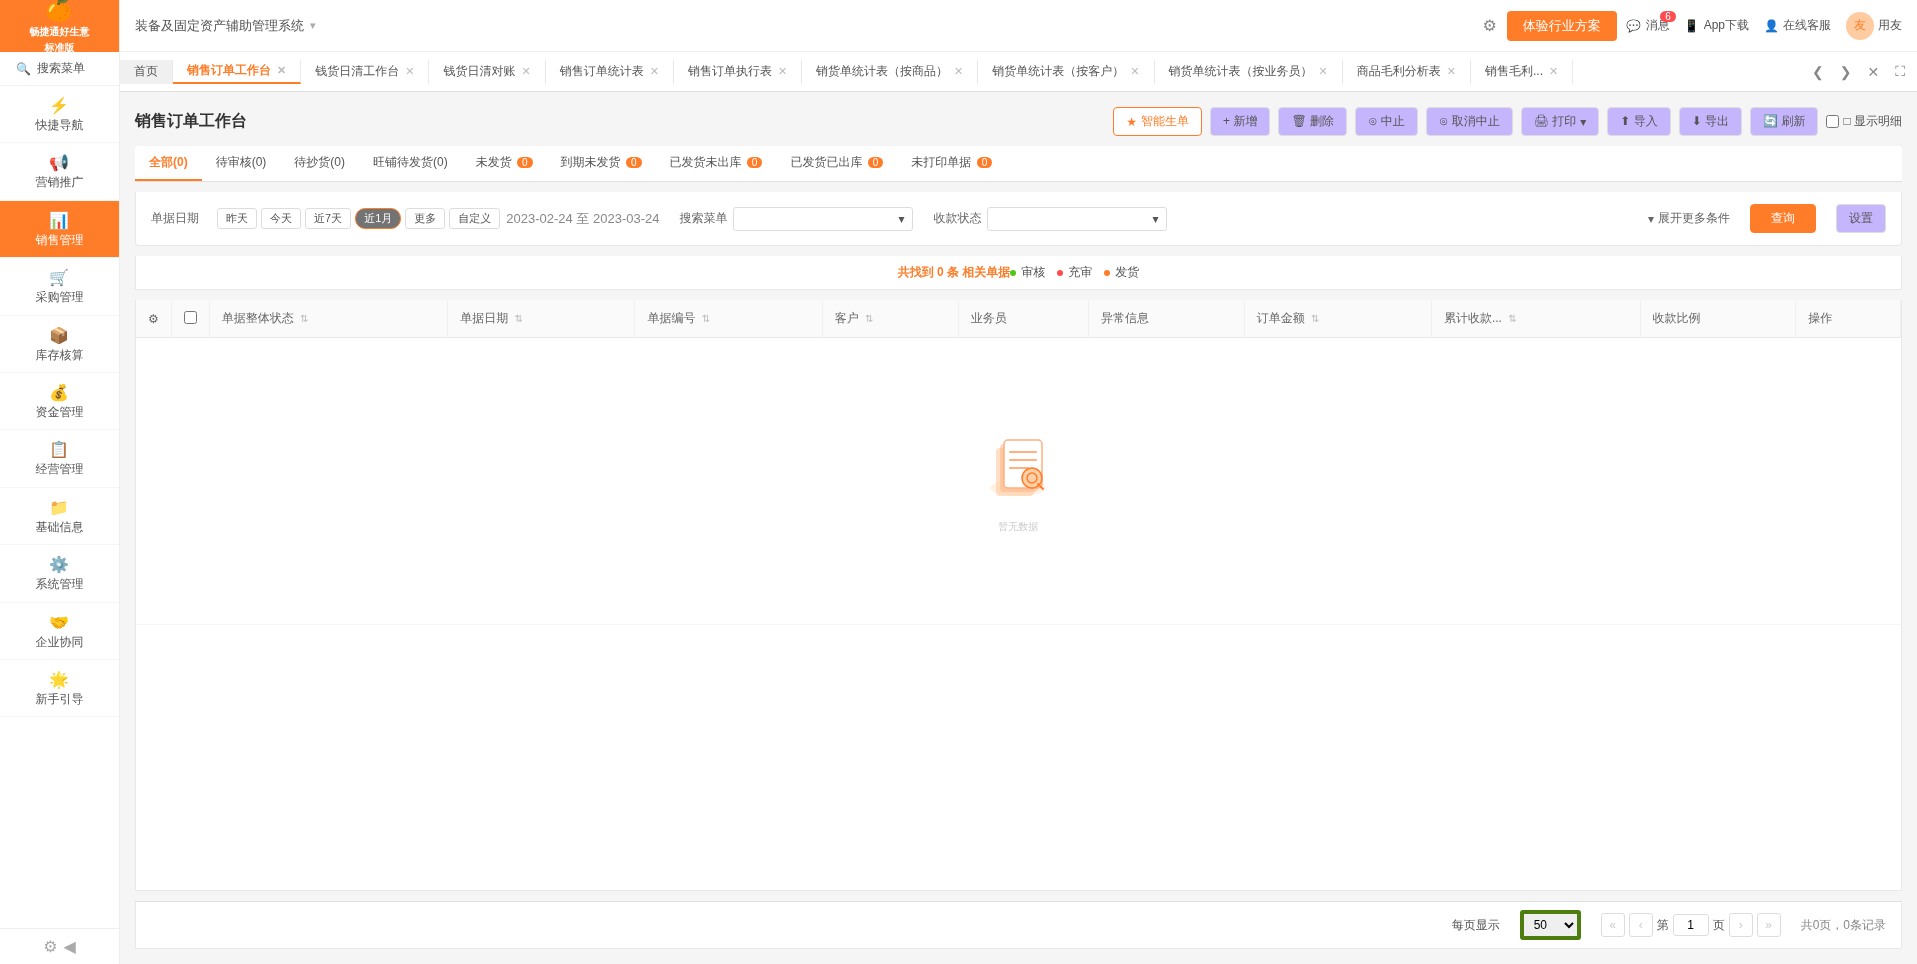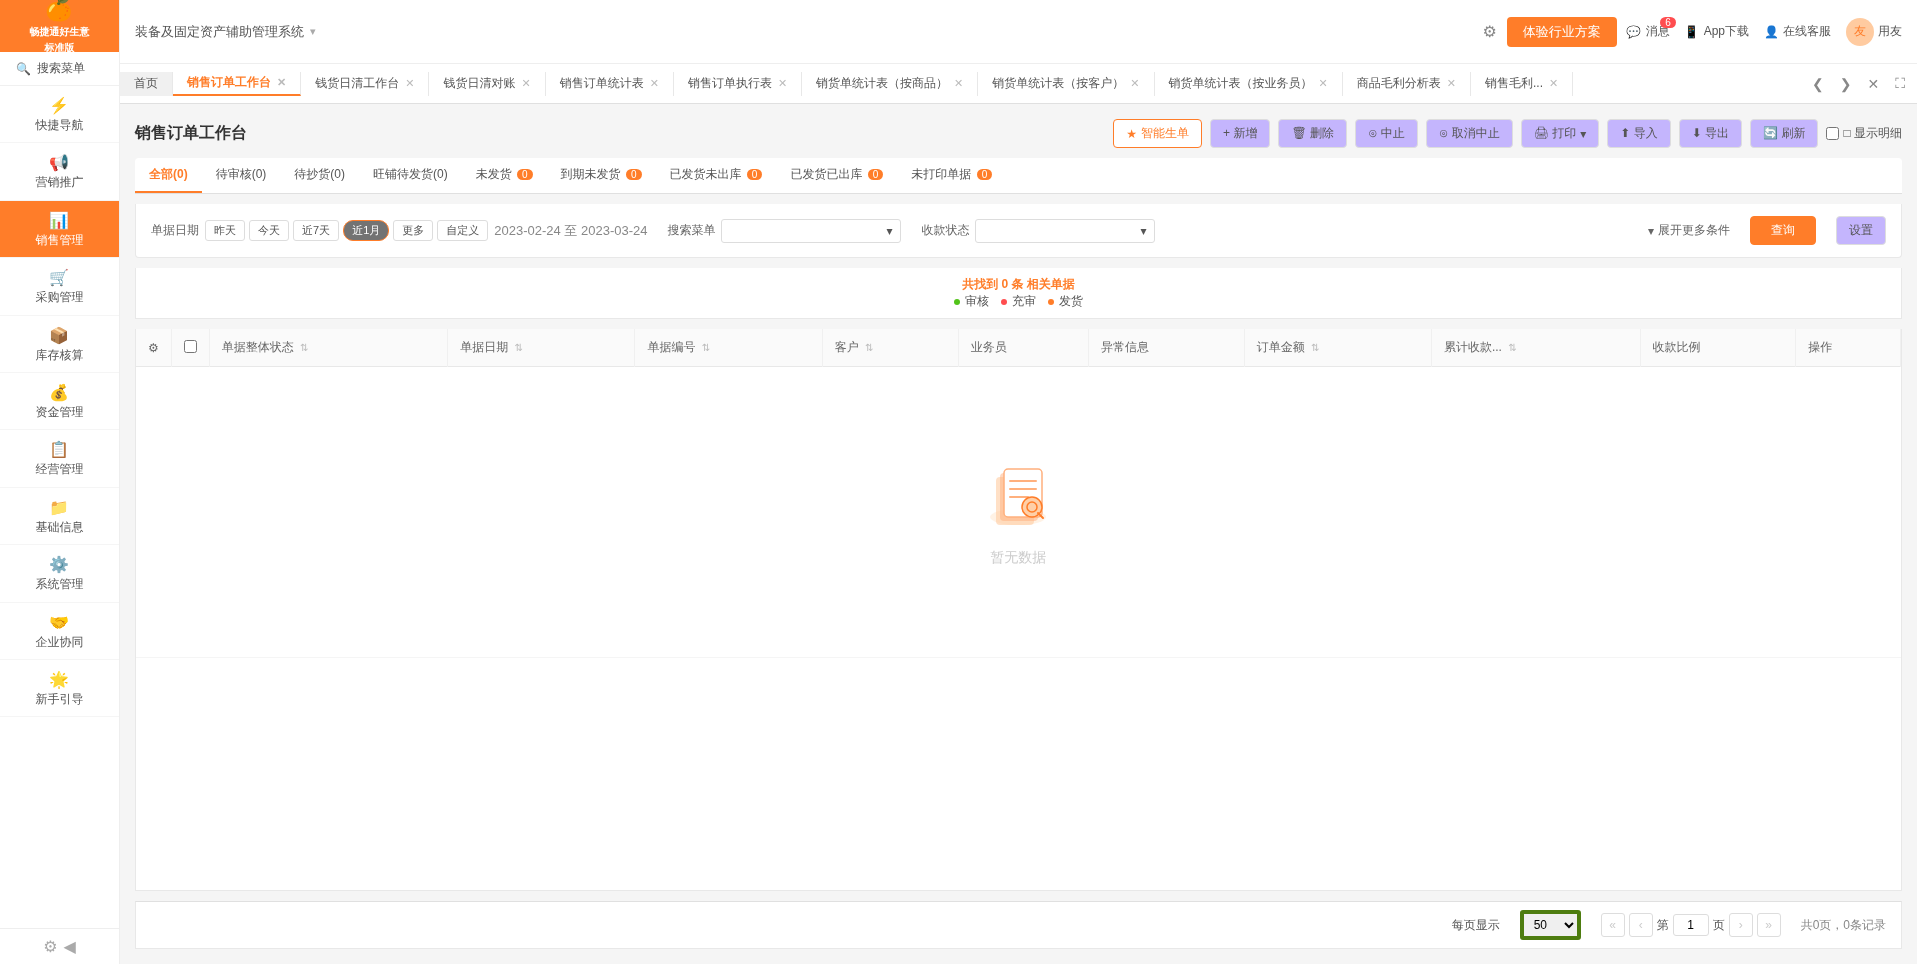--- a/index.html
+++ b/index.html
@@ -16,21 +16,21 @@
     .sidebar-nav-item.active { background: #ff7d29; color: #fff; }
     .sidebar-nav-item .nav-icon { font-size: 16px; margin-bottom: 3px; }
     .sidebar-nav-item .nav-label { text-align: center; line-height: 1.2; }
     .sidebar-bottom { margin-top: auto; border-top: 1px solid #eee; display: flex; padding: 8px; gap: 6px; align-items: center; justify-content: center; }
     .sidebar-bottom-btn { color: #aaa; cursor: pointer; font-size: 16px; }
 
     
     .main { flex: 1; display: flex; flex-direction: column; overflow: hidden; }
 
     
-    .top-header { height: 64px; background: #fff; border-bottom: 1px solid #eee; display: flex; align-items: center; padding: 10px 15px; gap: 10px; }
+    .top-header { height: 52px; background: #fff; border-bottom: 1px solid #eee; display: flex; align-items: center; padding: 10px 15px; gap: 10px; }
     .system-title { font-size: 13px; color: #333; flex: 1; display: flex; align-items: center; gap: 6px; }
     .system-title .title-text { color: #555; }
     .system-title .dropdown-icon { color: #aaa; font-size: 11px; }
     .gear-icon { color: #888; font-size: 16px; cursor: pointer; }
     .btn-trial { background: #ff7d29; color: #fff; border: none; padding: 6px 16px; border-radius: 4px; cursor: pointer; font-size: 13px; }
     .header-actions { display: flex; align-items: center; gap: 15px; margin-left: auto; }
     .header-action-item { display: flex; align-items: center; gap: 4px; color: #555; font-size: 12px; cursor: pointer; position: relative; }
     .badge { background: #ff4d4f; color: #fff; border-radius: 10px; padding: 0 5px; font-size: 10px; position: absolute; top: -6px; right: -6px; }
     .user-avatar { width: 28px; height: 28px; background: #ffcba0; border-radius: 50%; display: flex; align-items: center; justify-content: center; color: #ff7d29; font-size: 12px; }
 
@@ -60,50 +60,50 @@
     .filter-tab { padding: 8px 14px; font-size: 12px; color: #555; cursor: pointer; white-space: nowrap; border-bottom: 2px solid transparent; }
     .filter-tab.active { color: #ff7d29; border-bottom: 2px solid #ff7d29; font-weight: bold; }
     .filter-tab .badge-count { color: #ff4d4f; font-size: 11px; }
     .filter-tab .badge-count.orange { background: #ff7d29; color: #fff; border-radius: 10px; padding: 0 5px; margin-left: 2px; font-size: 10px; }
 
     
     .filter-section { background: #fff; padding: 12px 15px; border: 1px solid #e8e8e8; border-top: none; border-radius: 0 0 4px 4px; }
     .filter-row { display: flex; align-items: center; gap: 20px; flex-wrap: wrap; }
     .filter-item { display: flex; align-items: center; gap: 6px; font-size: 12px; color: #555; }
     .filter-label { color: #666; white-space: nowrap; }
-    .filter-date-group { display: flex; align-items: center; gap: 4px; flex-wrap: wrap; }
+    .filter-date-group { display: flex; align-items: center; gap: 4px; flex-wrap: wrap; margin-left: 12px; }
     .filter-date-btn { padding: 2px 8px; border: 1px solid #ddd; border-radius: 3px; background: #fff; color: #555; font-size: 11px; cursor: pointer; }
     .filter-date-btn.active { background: #737373; color: #fff; border-color: #ff7d29; border-radius: 10px; }
     .filter-date-input { font-size: 13px; color: #888; }
     .filter-select { border: 1px solid #ddd; border-radius: 3px; padding: 4px 8px; font-size: 12px; color: #555; min-width: 120px; background: #fff; cursor: pointer; display: flex; align-items: center; justify-content: space-between; gap: 4px; }
     .expand-conditions { display: flex; align-items: center; gap: 4px; color: #666; font-size: 12px; cursor: pointer; margin-left: auto; }
 
     
-    .results-info { display: flex; align-items: center; justify-content: center; padding: 8px 15px; background: #fff; border: 1px solid #e8e8e8; border-top: none; font-size: 12px; color: #666; flex-direction: column; }
+    .results-info { display: flex; align-items: center; justify-content: center; padding: 8px 15px; background: #fff; border: 1px solid #e8e8e8; border-top: none; font-size: 12px; color: #666; }
     .results-count { }
     .results-count span { color: #ff7d29; font-weight: bold; }
     .results-actions { display: flex; gap: 12px; align-items: center; }
     .action-link { color: #555; cursor: pointer; display: flex; align-items: center; gap: 3px; font-size: 12px; }
     .action-dot { width: 6px; height: 6px; border-radius: 50%; display: inline-block; margin-right: 2px; }
     .dot-green { background: #52c41a; }
     .dot-red { background: #ff4d4f; }
     .dot-orange { background: #ff7d29; }
 
     
     .table-wrap { background: #fff; border: 1px solid #e8e8e8; border-top: none; overflow: auto; flex: 1; }
     table { width: 100%; border-collapse: collapse; font-size: 12px; }
     thead tr { background: #fafafa; border-bottom: 1px solid #e8e8e8; }
     th { padding: 10px 12px; text-align: left; color: #666; font-weight: normal; border-right: 1px solid #f0f0f0; white-space: nowrap; }
     th .sort-icon { color: #bbb; font-size: 10px; margin-left: 3px; }
     td { padding: 10px 12px; border-bottom: 1px solid #f5f5f5; color: #333; }
     .th-checkbox { width: 36px; text-align: center; }
     .th-gear { width: 30px; text-align: center; }
 
     
-    .empty-state { display: flex; flex-direction: column; align-items: center; justify-content: center; padding: 80px 0; color: #ccc; font-size: 14px; gap: 12px; }
+    .empty-state { display: flex; flex-direction: column; align-items: center; justify-content: center; padding: 80px 0; color: #ccc; font-size: 10px; gap: 12px; }
     .empty-icon { width: 80px; height: 80px; }
 
     
     .pagination { background: #fff; border: 1px solid #e8e8e8; border-top: 1px solid #e0e0e0; padding: 8px 15px; display: flex; align-items: center; justify-content: flex-end; gap: 20px; font-size: 12px; color: #555; }
     .page-size-select { border: 4px solid #4d7c0f; border-radius: 3px; padding: 3px 6px; font-size: 12px; }
     .page-nav { display: flex; align-items: center; gap: 4px; }
     .page-nav-btn { width: 24px; height: 24px; border: 1px solid #ddd; border-radius: 3px; display: flex; align-items: center; justify-content: center; cursor: pointer; color: #666; background: #fff; }
     .page-nav-btn.disabled { color: #ccc; cursor: not-allowed; }
     .page-input { width: 36px; border: 1px solid #ddd; border-radius: 3px; text-align: center; padding: 3px; font-size: 12px; }
     .total-records { color: #888; }

